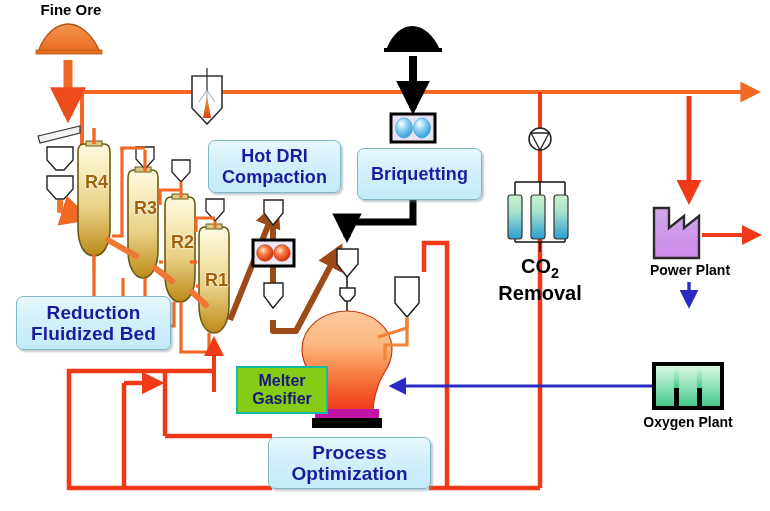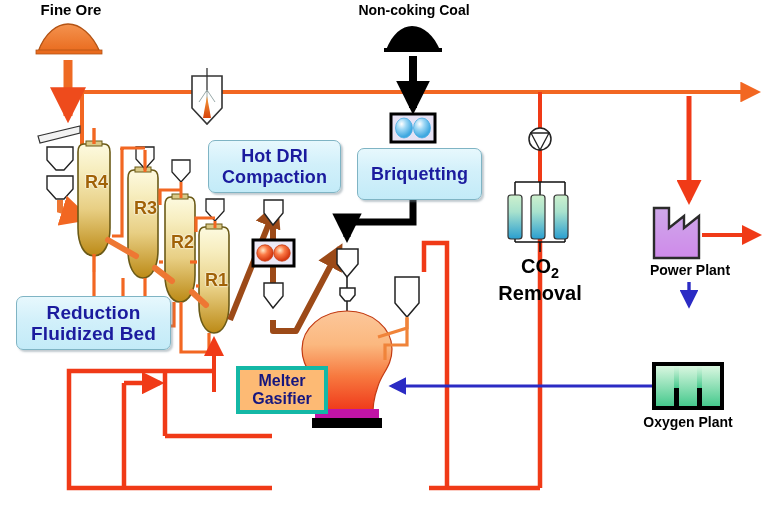--- a/index.html
+++ b/index.html
@@ -19,22 +19,22 @@
     color:#1b1b9e;
     font-weight:bold;
     text-align:center;
     display:flex;align-items:center;justify-content:center;
     line-height:1.12;
     letter-spacing:.1px;
   }
   
   .mintbox{
     position:absolute;box-sizing:border-box;
-    border:4px solid #14b8a6;
-    background:#fdba74;
+    border:2px solid #14b8a6;
+    background:#84cc16;
     color:#16167e;
     font-weight:bold;text-align:center;
     display:flex;align-items:center;justify-content:center;
     line-height:1.14;
   }
   
   .cap{
     position:absolute;color:#000;font-weight:bold;
     text-align:center;line-height:1.1;white-space:nowrap;
   }
@@ -344,21 +344,20 @@
     <rect x="674" y="366" width="5" height="22" fill="url(#gAsu)"></rect>
     <rect x="697" y="366" width="5" height="22" fill="url(#gAsu)"></rect>
   </g>
 
   <path d="M652,386 L392,386" fill="none" stroke="#2b2bc4" stroke-width="3.2" marker-end="url(#arrBlue)"></path>
 
 </svg>
 
 <div class="cap" style="left:28px;top:2px;width:86px;font-size:15px;">Fine Ore</div>
 
-<div class="cap" style="left:348px;top:3px;width:132px;font-size:14px;">Non-coking Coal</div>
 
 <div class="rlab" style="left:85px;top:172px;">R4</div>
 <div class="rlab" style="left:134px;top:198px;">R3</div>
 <div class="rlab" style="left:171px;top:232px;">R2</div>
 <div class="rlab" style="left:205px;top:270px;">R1</div>
 
 <div class="labelbox" style="left:16px;top:296px;width:155px;height:54px;font-size:19px;">
   <div>
     <div>Reduction</div>
     <div>Fluidized Bed</div>
@@ -378,20 +377,26 @@
   </div>
 </div>
 
 <div class="mintbox" style="left:236px;top:366px;width:92px;height:48px;font-size:16px;">
   <div>
     <div>Melter</div>
     <div>Gasifier</div>
   </div>
 </div>
 
+<div class="labelbox" style="left:268px;top:437px;width:163px;height:52px;font-size:19px;">
+  <div>
+    <div>Process</div>
+    <div>Optimization</div>
+  </div>
+</div>
 
 <div class="cap wrap" style="left:490px;top:255px;width:100px;font-size:20px;">
   <span><span>CO</span><sub>2</sub></span>
   <div>Removal</div>
 </div>
 
 <div class="cap" style="left:631px;top:263px;width:118px;font-size:14px;">Power Plant</div>
 
 <div class="cap" style="left:628px;top:415px;width:120px;font-size:14px;">Oxygen Plant</div>
 

